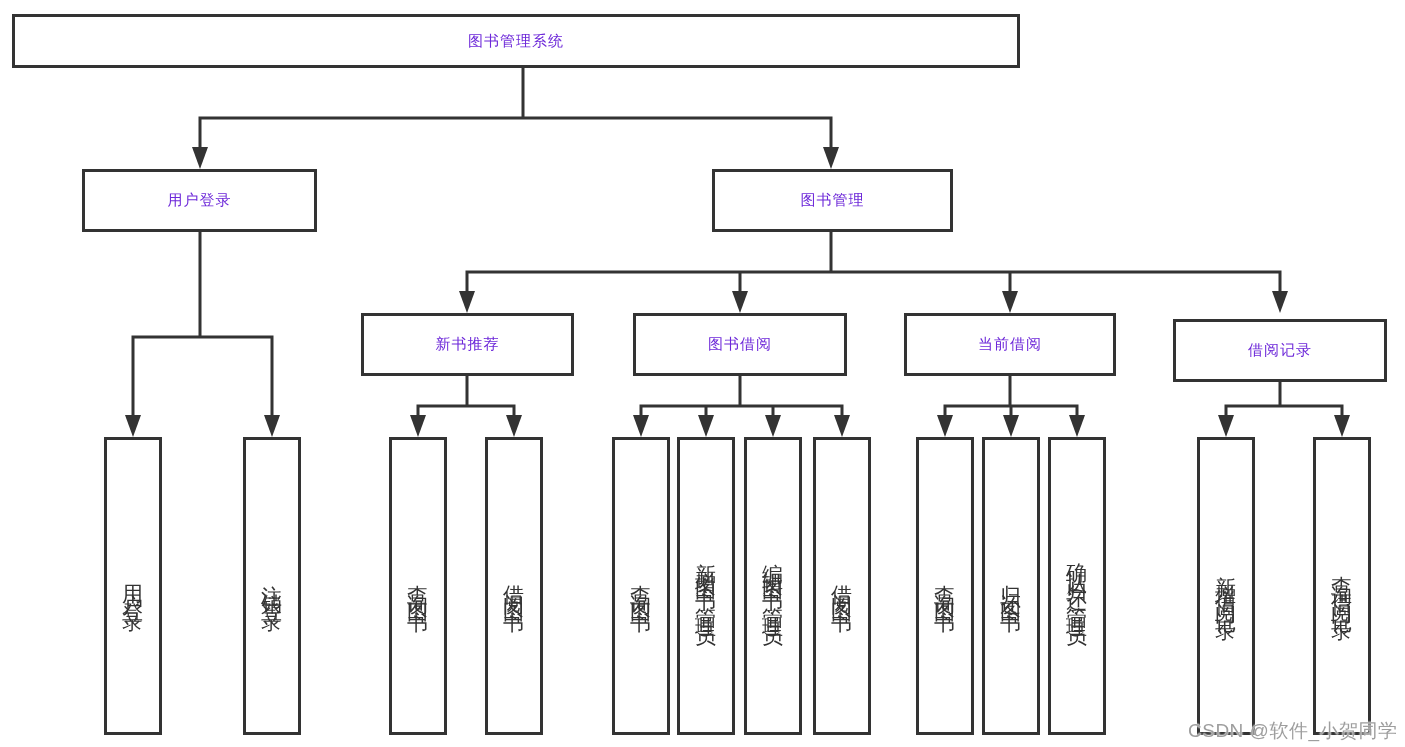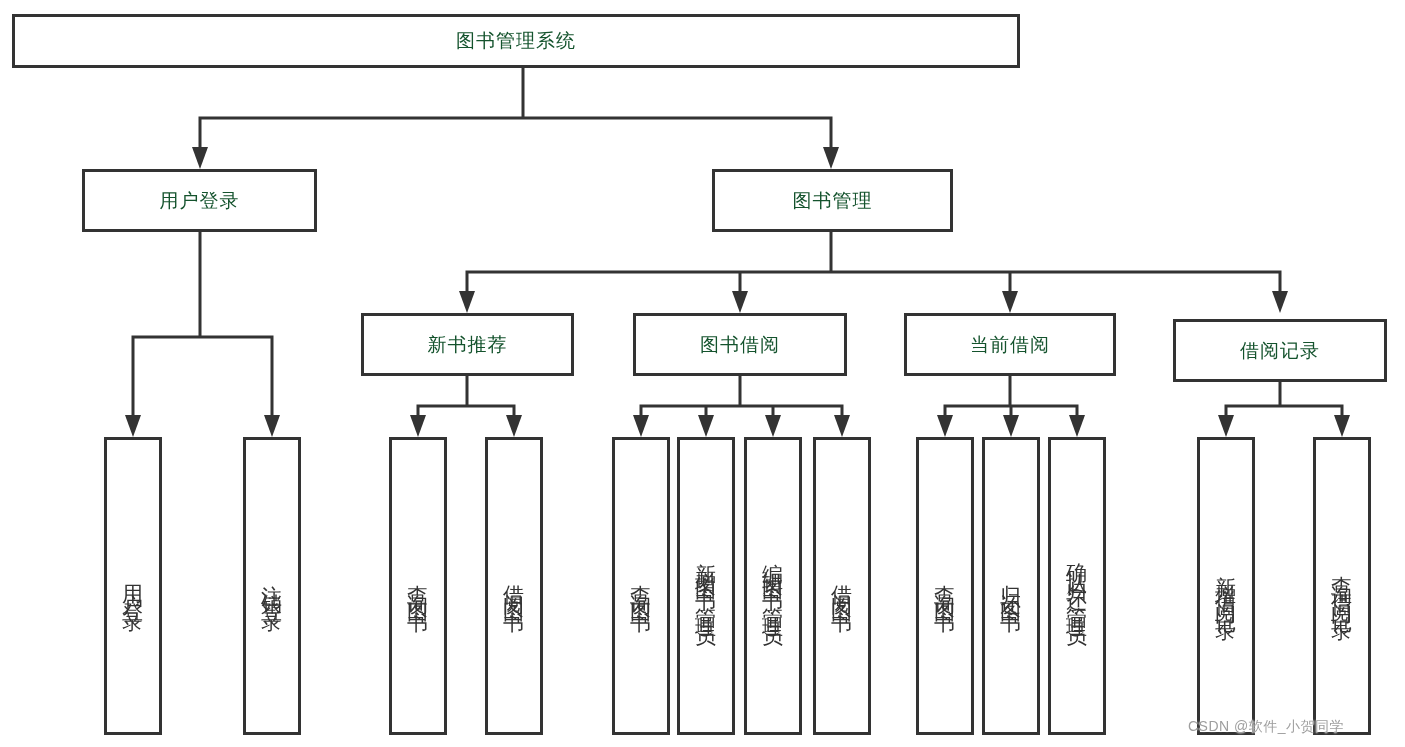--- a/index.html
+++ b/index.html
@@ -26,22 +26,22 @@
     position: absolute;
     box-sizing: border-box;
     border: 3px solid #333333;
     background: #ffffff;
     display: flex;
     align-items: center;
     justify-content: center;
     color: #333333;
   }
   .hlabel {
-    font-size: 19px;
-    color: #14532d;
+    font-size: 15px;
+    color: #6d28d9;
     white-space: nowrap;
     letter-spacing: 1px;
   }
   .root-box   { left: 12px;  top: 14px;  width: 1008px; height: 54px; }
   .lvl2       { height: 63px; top: 169px; }
   .lvl3       { height: 63px; top: 313px; }
   .vbox {
     top: 437px;
     height: 298px;
     width: 58px;
@@ -51,21 +51,21 @@
     text-orientation: mixed;
     font-size: 21px;
     line-height: 1;
     letter-spacing: 9px;
     color: #333333;
   }
   .watermark {
     position: absolute;
     left: 1188px;
     top: 718px;
-    font-size: 14px;
+    font-size: 19px;
     color: #9e9e9e;
     white-space: nowrap;
     z-index: 5;
     text-shadow: 0 0 2px #ffffff, 0 0 2px #ffffff;
     letter-spacing: 0.5px;
   }
 </style>
 </head>
 <body>
 

